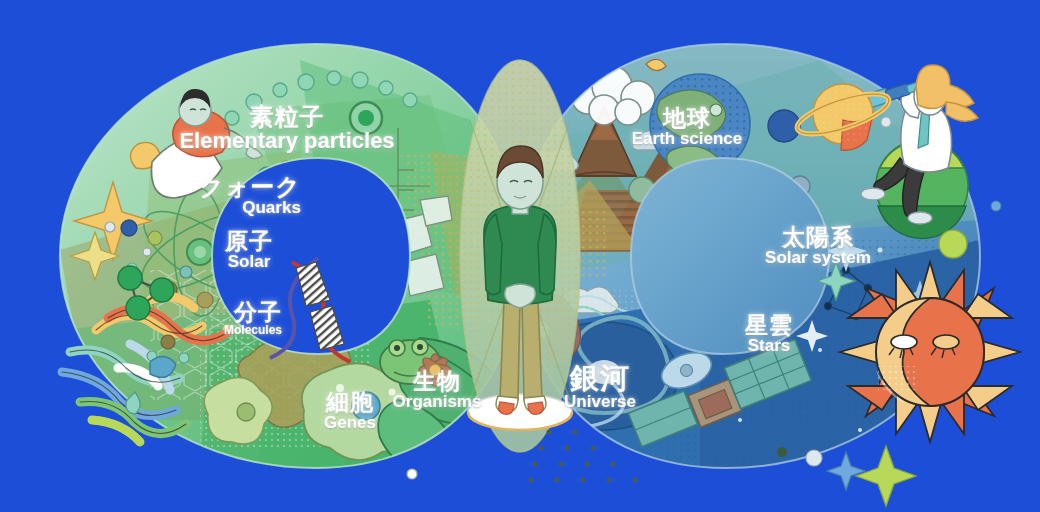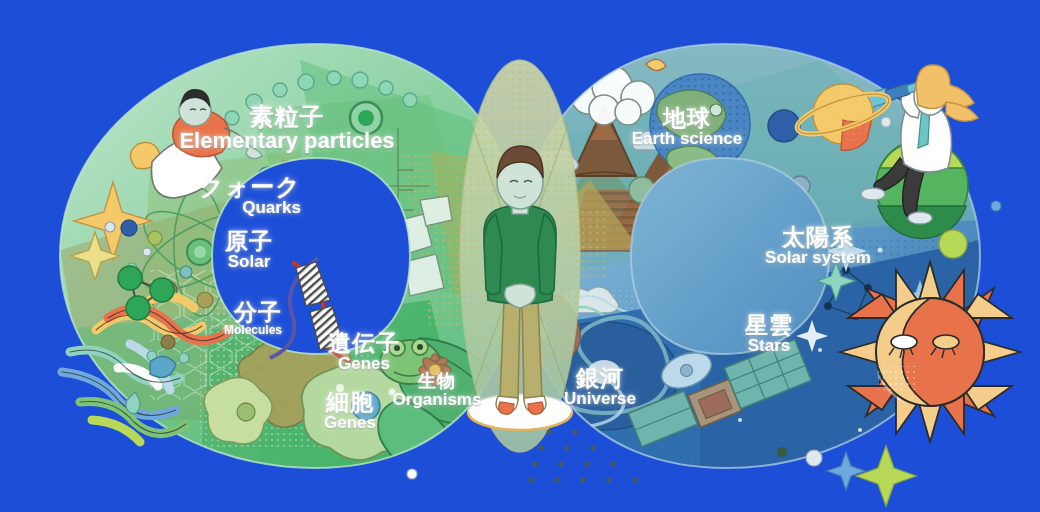--- a/index.html
+++ b/index.html
@@ -565,42 +565,38 @@
     <span class="en" style="font-size:17px;text-align:right;">Quarks</span>
   </div>
   <div class="lbl" style="left:249px;top:250px;transform:translate(-50%,-50%);">
     <span class="jp" style="font-size:23px;">原子</span>
     <span class="en" style="font-size:17px;">Solar</span>
   </div>
   <div class="lbl" style="left:253px;top:318px;transform:translate(-50%,-50%);text-align:right;">
     <span class="jp" style="font-size:23px;">分子</span>
     <span class="en" style="font-size:12px;">Molecules</span>
   </div>
-  <div class="lbl" style="left:364px;top:352px;transform:translate(-50%,-50%);">
-    <span class="jp" style="font-size:23px;">遺伝子</span>
-    <span class="en" style="font-size:17px;">Genes</span>
-  </div>
   <div class="lbl" style="left:350px;top:411px;transform:translate(-50%,-50%);">
     <span class="jp" style="font-size:23px;">細胞</span>
     <span class="en" style="font-size:17px;">Genes</span>
   </div>
   <div class="lbl" style="left:437px;top:390px;transform:translate(-50%,-50%);">
-    <span class="jp" style="font-size:18px;">生物</span>
+    <span class="jp" style="font-size:23px;">生物</span>
     <span class="en" style="font-size:17px;">Organisms</span>
   </div>
   <div class="lbl" style="left:687px;top:127px;transform:translate(-50%,-50%);">
     <span class="jp" style="font-size:23px;">地球</span>
     <span class="en" style="font-size:17px;">Earth science</span>
   </div>
   <div class="lbl" style="left:818px;top:218px;transform:translate(-50%,-50%);margin-top:28px;">
     <span class="jp" style="font-size:23px;">太陽系</span>
     <span class="en" style="font-size:17px;">Solar system</span>
   </div>
   <div class="lbl" style="left:769px;top:334px;transform:translate(-50%,-50%);">
     <span class="jp" style="font-size:23px;">星雲</span>
     <span class="en" style="font-size:17px;text-align:center;">Stars</span>
   </div>
   <div class="lbl" style="left:600px;top:387px;transform:translate(-50%,-50%);">
-    <span class="jp" style="font-size:23px;">銀河</span>
+    <span class="jp" style="font-size:29px;">銀河</span>
     <span class="en" style="font-size:17px;">Universe</span>
   </div>
 
 </div>
 
 </body></html>

